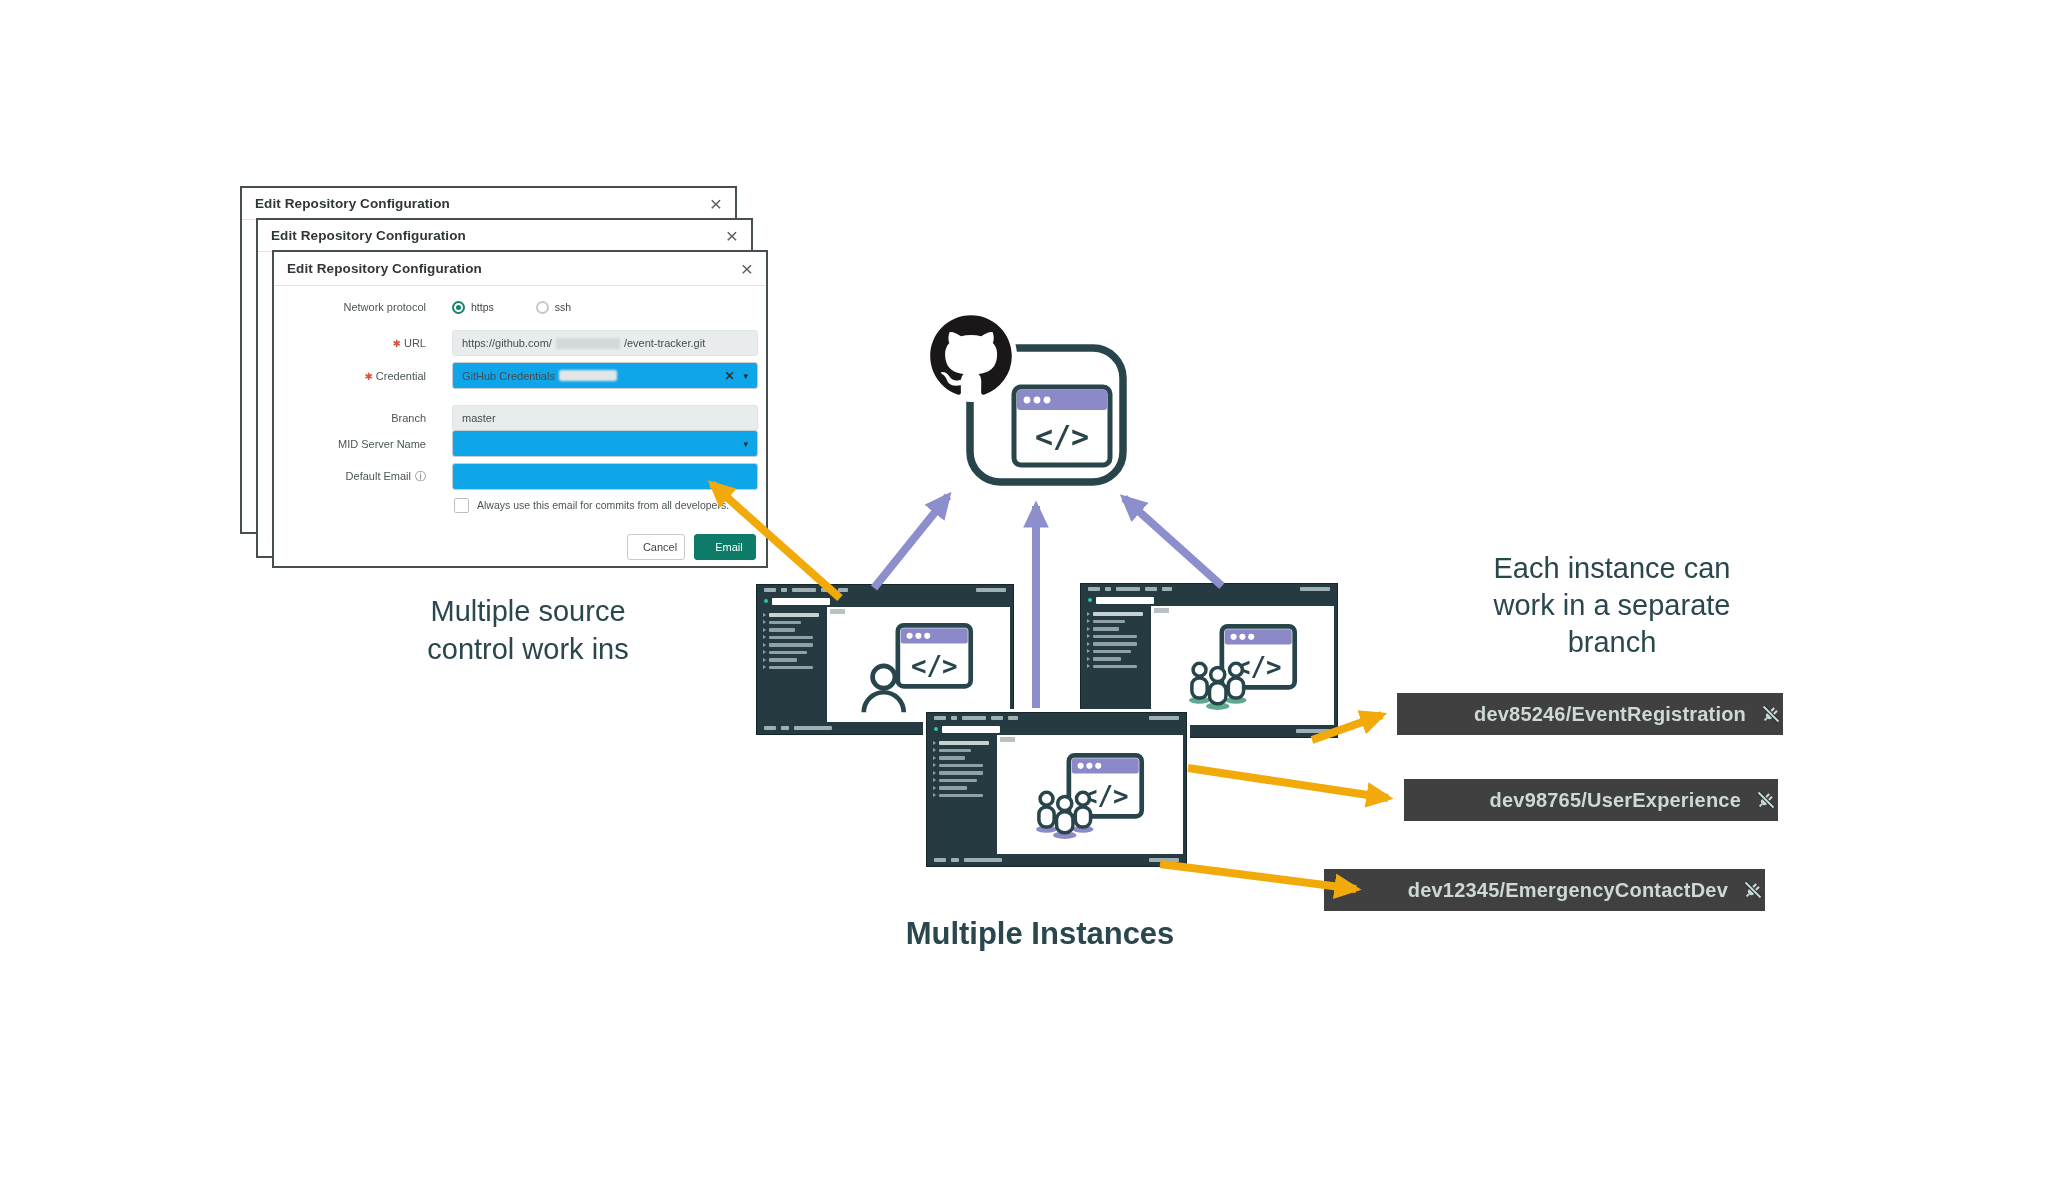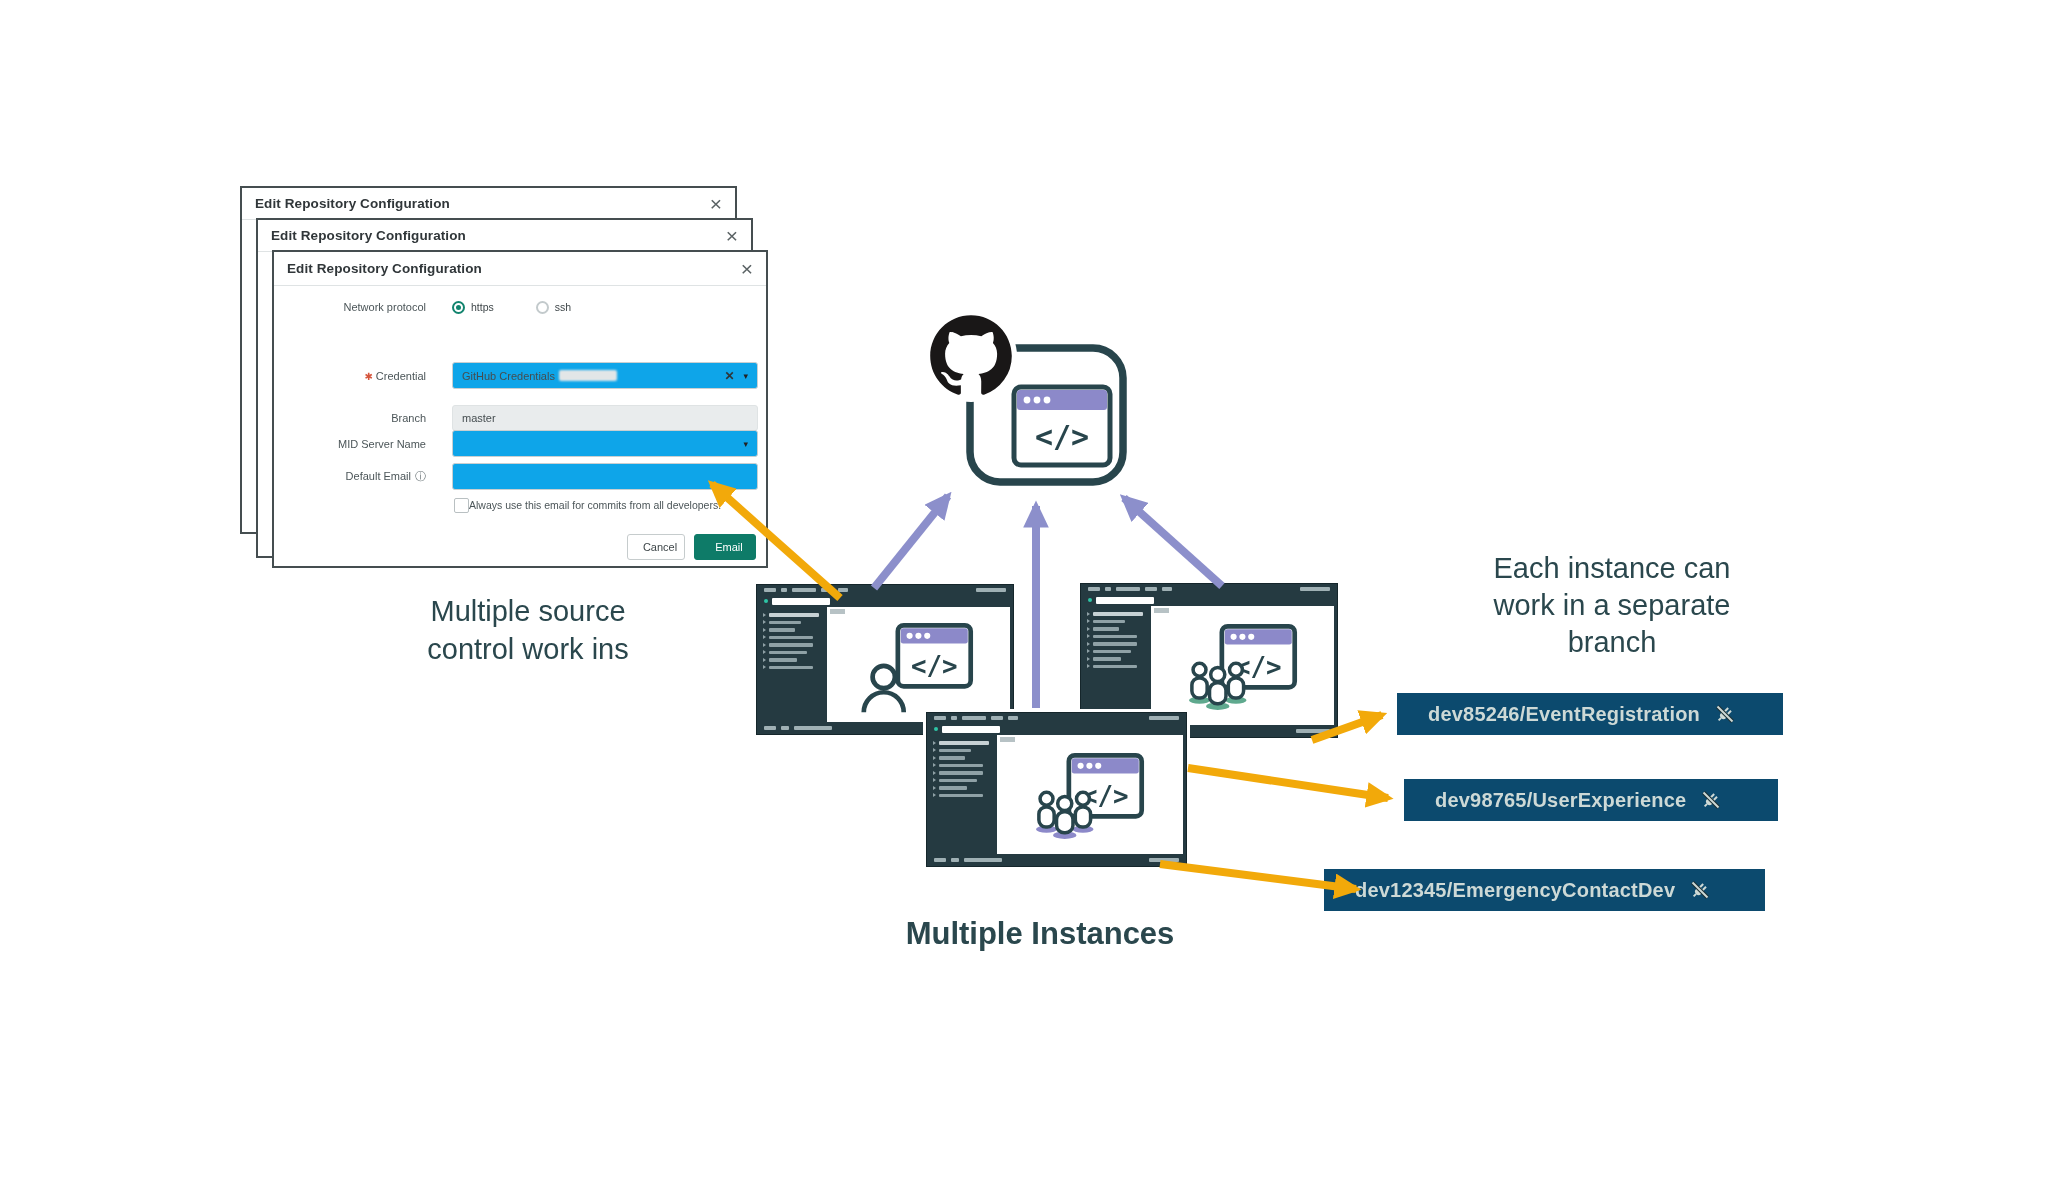--- a/index.html
+++ b/index.html
@@ -26,21 +26,21 @@
   .fic .car{font-size:9px;color:#222;}
   .radio{width:13px;height:13px;border-radius:50%;box-sizing:border-box;background:#fff;
          display:inline-block;margin-right:6px;flex:none;}
   .radio.sel{border:2px solid #12846E;position:relative;}
   .radio.sel::after{content:"";position:absolute;left:2px;top:2px;width:5px;height:5px;
          border-radius:50%;background:#12846E;}
   .radio.unsel{border:2px solid #c3cacc;}
   .rlabel{color:#3e4649;margin-right:42px;font-size:10.5px;}
   .cbox{width:15px;height:15px;border:1.5px solid #b9c0c2;border-radius:2px;background:#fff;
         box-sizing:border-box;flex:none;}
-  .cblabel{font-size:10.5px;color:#4b5558;}
+  .cblabel{margin-left:8px;font-size:10.5px;color:#4b5558;}
   .btn{position:absolute;height:26px;border-radius:3px;font-size:11px;display:flex;
        align-items:center;justify-content:center;box-sizing:border-box;padding-left:8px;}
   .btn-cancel{left:353px;width:58px;background:#fff;border:1px solid #c6cccd;color:#3e4649;}
   .btn-save{left:420px;width:62px;background:#0E7B68;color:#fff;border:1px solid #0E7B68;}
   .info{font-size:11px;color:#6a7477;margin-left:4px;}
   
   .cap{position:absolute;text-align:center;color:#2A474D;}
   
   .win{position:absolute;background:#253a41;box-sizing:border-box;border:1px solid #15262b;}
   .win.front{outline:3px solid #fff;}
@@ -58,23 +58,23 @@
   .trow .b{height:3.5px;background:#8fa1a6;border-radius:1px;}
   .trow .b.hl{background:#c7d1d4;}
   .wcontent{flex:1;background:#fff;position:relative;margin-right:3px;}
   .tabchip{position:absolute;left:3px;top:2px;width:15px;height:5px;background:#b7c2c5;}
   .wicon{position:absolute;left:50%;top:50%;transform:translate(-50%,-46%);}
   .stbar{position:absolute;left:0;right:0;bottom:0;height:12px;display:flex;align-items:center;
          gap:5px;padding:0 7px;}
   .stbar i{display:block;height:4px;background:#9fb0b4;border-radius:1px;}
   .stbar .sp{margin-left:auto;}
   
-  .badge{position:absolute;height:42px;background:#0c4a6e;display:flex;align-items:center;
-         justify-content:flex-start;gap:13px;color:#CDD9D6;font-size:20px;font-weight:700;
-         letter-spacing:.2px;box-sizing:border-box;padding-left:31px;}
+  .badge{position:absolute;height:42px;background:#404040;display:flex;align-items:center;
+         justify-content:flex-end;gap:13px;color:#CDD9D6;font-size:20px;font-weight:700;
+         letter-spacing:.2px;box-sizing:border-box;}
   
   .layer-arrows{position:absolute;left:0;top:0;z-index:50;pointer-events:none;}
   .layer-gh{position:absolute;z-index:10;}
   .z-dlg{z-index:20;}
 </style>
 </head>
 <body>
 
 <div class="canvas">
 
@@ -343,20 +343,28 @@
 
       <div class="frow" style="top:13px;height:18px;">
         <span class="flabel">Network protocol</span>
         <span style="width:26px"></span>
         <span class="radio sel"></span>
         <span class="rlabel">https</span>
         <span class="radio unsel"></span>
         <span class="rlabel">ssh</span>
       </div>
 
+      <div class="frow" style="top:45px;height:26px;">
+        <span class="flabel"><span class="req">✱</span><span>URL</span></span>
+        <div class="finput ro" style="top:0;height:26px;">
+          <span>https://github.com/</span>
+            <span class="redact" style="width:64px"></span>
+            <span>/event-tracker.git</span>
+        </div>
+      </div>
 
       <div class="frow" style="top:77px;height:27px;">
         <span class="flabel"><span class="req">✱</span><span>Credential</span></span>
         <div class="finput ed" style="top:0;height:27px;">
           <span>GitHub Credentials</span>
             <span class="redact" style="width:58px;background:#e2e6e7;"></span>
           <span class="fic">
               <span class="x">✕</span>
               <span class="car">▾</span>
             </span>

